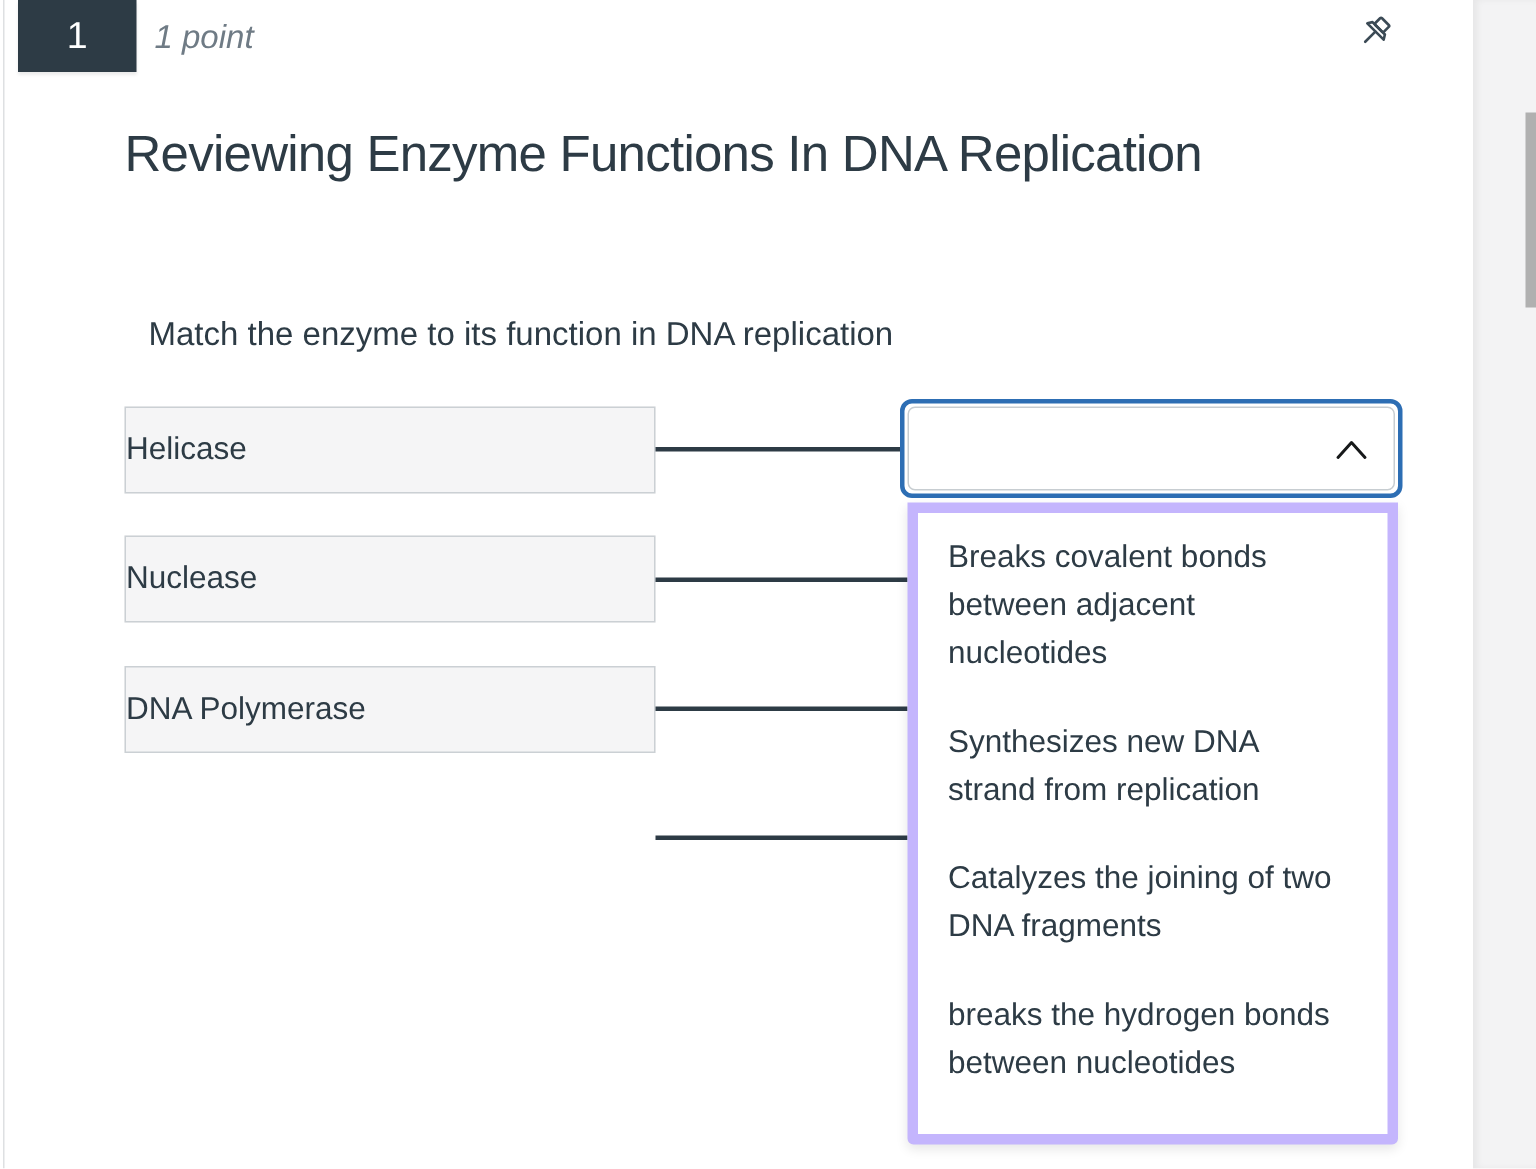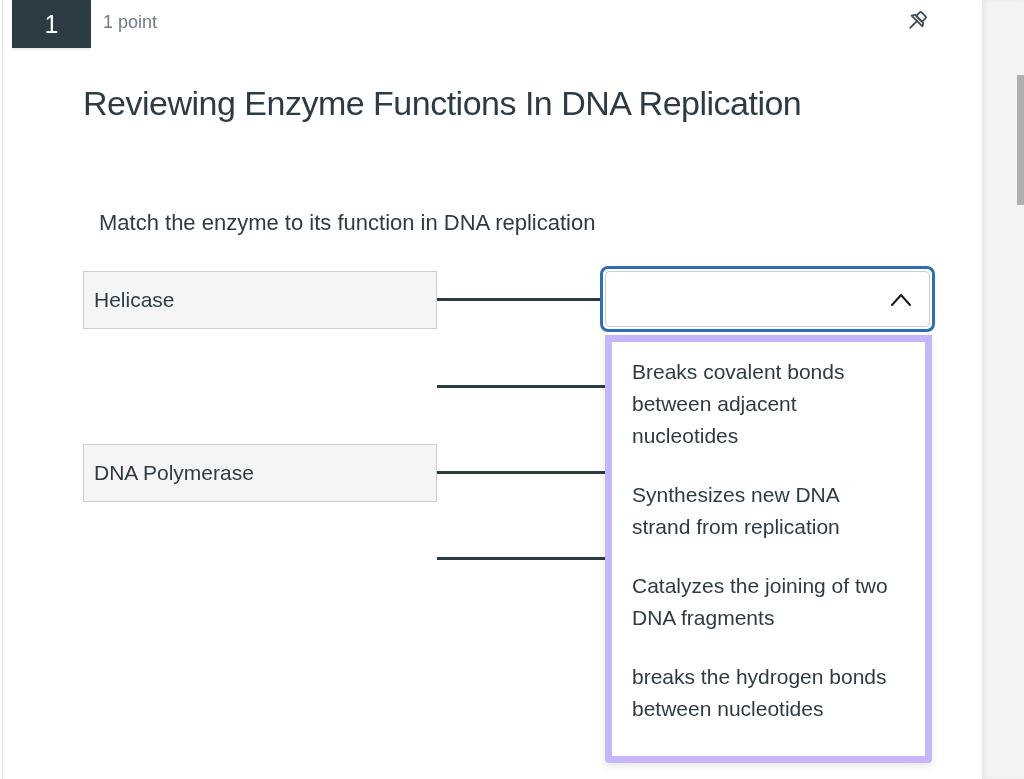--- a/index.html
+++ b/index.html
@@ -38,21 +38,21 @@
     position: absolute; left: 9px; top: 0;
     width: 79px; height: 48px;
     background: #2d3b45;
     color: #ffffff;
     font-size: 25px;
     display: flex; align-items: center; justify-content: center;
     box-shadow: 0 2px 2px rgba(0,0,0,0.08);
   }
   .points {
     position: absolute; left: 100px; top: 12px;
-    font-size: 18px; color: #6f7b85;
+    font-size: 22px; color: #6f7b85; font-style: italic;
   }
   .pin-btn {
     position: absolute; left: 894px; top: 4px;
     width: 38px; height: 38px;
     background: none; border: none; padding: 4px;
     cursor: pointer;
   }
   .title {
     position: absolute; left: 80px; top: 84px;
     margin: 0; width: 860px;
@@ -67,21 +67,21 @@
     font-size: 22px; color: #2d3b45;
   }
   .enzyme-box {
     position: absolute; left: 80px;
     width: 354px; height: 58px;
     background: #f5f5f6;
     border: 1px solid #cbd0d4;
     color: #2d3b45;
     font-size: 21px;
     display: flex; align-items: center;
-    padding-left: 10px;
+    padding-left: 0;
     z-index: 1;
   }
   .connector {
     position: absolute; left: 434px;
     width: 168px; height: 3px;
     background: #2d3b45;
     z-index: 1;
   }
   
   .dd-ring {
@@ -150,20 +150,21 @@
           </g>
         </svg>
       </span>
     </button>
 
     <h1 class="title">Reviewing Enzyme Functions In DNA Replication</h1>
 
     <p class="prompt">Match the enzyme to its function in DNA replication</p>
 
     <div class="enzyme-box" style="top:271px">Helicase</div>
+    <div class="enzyme-box" style="top:357px">Nuclease</div>
     <div class="enzyme-box" style="top:444px">DNA Polymerase</div>
 
     <div class="connector" style="top:298px"></div>
     <div class="connector" style="top:385px"></div>
     <div class="connector" style="top:471px"></div>
     <div class="connector" style="top:557px"></div>
 
     <div class="dd-ring">
       <div class="dd-inner"></div>
       <span class="dd-chevron">

